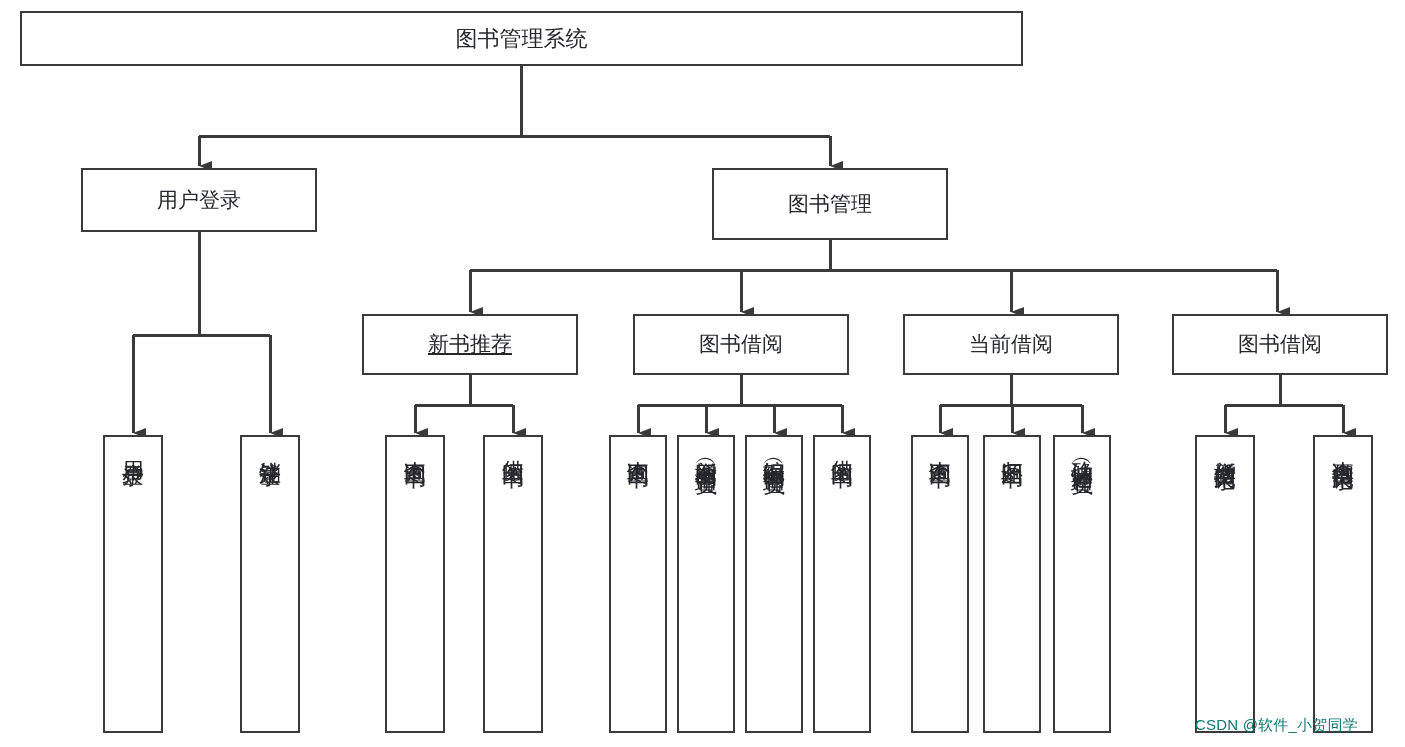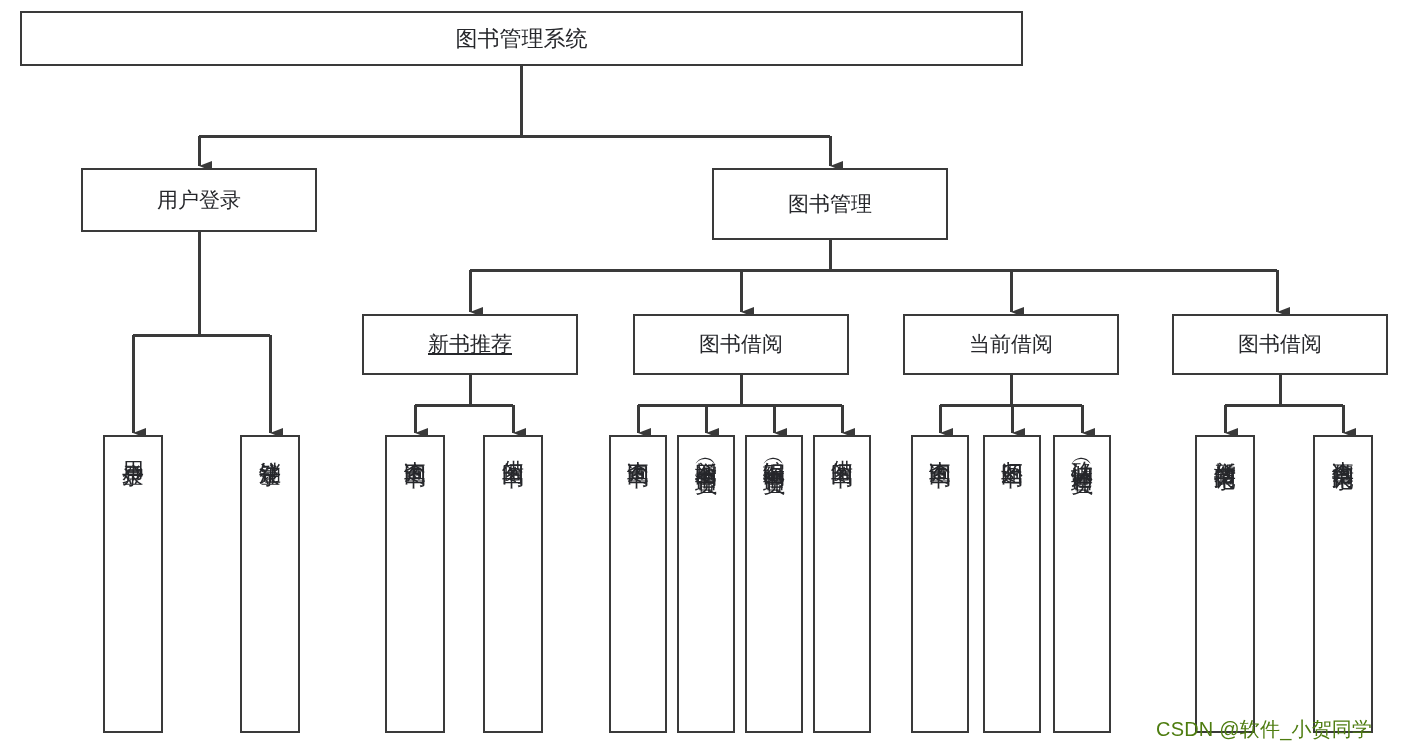--- a/index.html
+++ b/index.html
@@ -57,24 +57,24 @@
     text-orientation: upright;
     font-size: 22px;
     letter-spacing: 2px;
     line-height: 1;
   }
   .node-box.root .node-label {
     font-size: 22px;
   }
   .watermark {
     position: absolute;
-    left: 1156px;
+    left: 1195px;
     top: 716px;
-    font-size: 20px;
-    color: #4d7c0f;
+    font-size: 15px;
+    color: #0f766e;
     white-space: nowrap;
     letter-spacing: 0.2px;
   }
 </style>
 </head>
 <body>
 
 <div id="diagram-root">
 
   <svg id="connector-layer" viewBox="0 0 1405 747">

